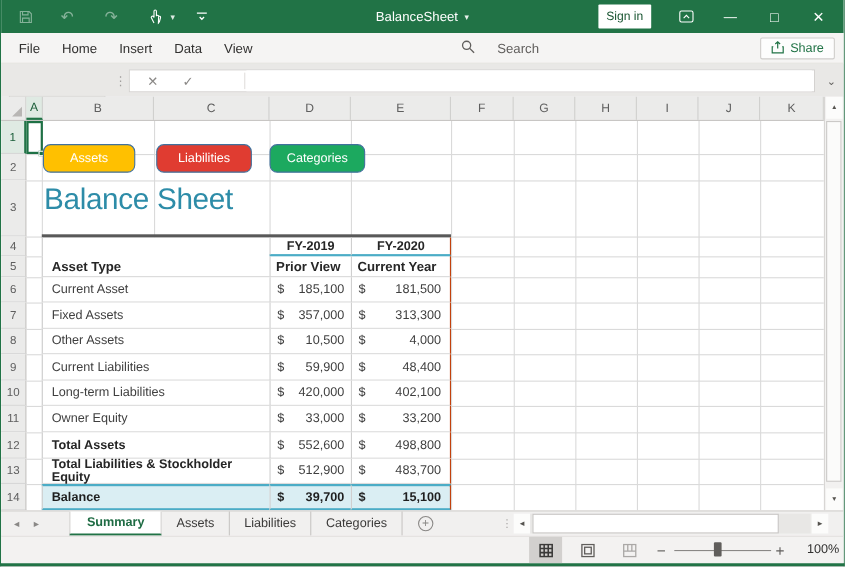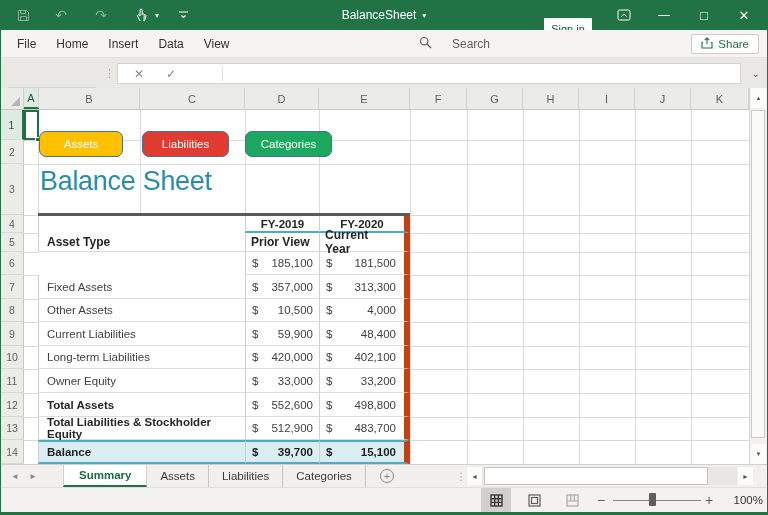--- a/index.html
+++ b/index.html
@@ -8,21 +8,21 @@
     position:relative; width:768px; height:515px; background:#fff; overflow:hidden;
     border-left:1px solid #217346; border-right:1px solid #217346; border-bottom:3px solid #217346;
   }
   
   .titlebar{position:absolute;left:0;top:0;right:0;height:30px;background:#217346;color:#fff;}
   .qat-icon{position:absolute;top:0;height:30px;display:flex;align-items:center;justify-content:center;width:20px;}
   .qat-dim{opacity:.45;}
   .qat-caret{font-size:8px;opacity:.85;}
   .doc-title{position:absolute;left:50%;top:0;transform:translateX(-50%);height:30px;display:flex;align-items:center;gap:6px;font-size:12px;color:#fff;white-space:nowrap;}
   .doc-title .caret{font-size:8px;opacity:.9;}
-  .signin{position:absolute;left:543px;top:4px;width:48px;height:22px;background:#fff;color:#16532F;font-size:11px;display:flex;align-items:center;justify-content:center;border-radius:1px;margin-top:14px;}
+  .signin{position:absolute;left:543px;top:4px;width:48px;height:22px;background:#fff;color:#16532F;font-size:11px;display:flex;align-items:center;justify-content:center;border-radius:1px;}
   .tb-btn{position:absolute;top:0;height:30px;width:20px;display:flex;align-items:center;justify-content:center;font-size:12px;color:#fff;}
   
   .ribbon{position:absolute;left:0;top:30px;right:0;height:28px;background:#F5F4F3;border-bottom:1px solid #E3E1DF;}
   .ribbon-tabs{position:absolute;left:6px;top:0;height:28px;display:flex;align-items:center;}
   .rtab{padding:0 10px;font-size:12px;color:#323130;height:28px;display:flex;align-items:center;text-align:right;}
   .ribbon-search{position:absolute;left:418px;top:0;height:28px;display:flex;align-items:center;gap:20px;font-size:12px;color:#605E5C;}
   .share-btn{position:absolute;right:8px;top:4px;height:20px;padding:0 9px;border:1px solid #CFCDCB;border-radius:2px;background:#FDFDFD;display:flex;align-items:center;gap:5px;font-size:11.5px;color:#217346;}
   
   .fbar{position:absolute;left:0;top:58px;right:0;height:30px;background:#E9E8E6;}
   .namebox{position:absolute;left:7px;top:5px;width:88px;height:21px;background:#fff;border:1px solid #D4D2D0;display:flex;align-items:center;margin-top:24px;}
@@ -54,21 +54,21 @@
   .shape-btn{position:absolute;top:21px;height:26px;border:1px solid #41719C;border-radius:7px;display:flex;align-items:center;justify-content:center;color:#fff;font-size:11.5px;}
   
   .sheet-title{position:absolute;left:39px;top:56px;font-size:27px;font-weight:normal;color:#2D8CA8;letter-spacing:-0.3px;}
   .thickline{position:absolute;left:37px;top:103px;width:372px;height:3px;background:#595959;}
   
   .btable{position:absolute;left:37px;top:106px;width:372px;height:248px;background:#fff;font-size:11.5px;color:#3F3F3F;}
   .trow{position:absolute;left:0;width:372px;}
   .tcell{position:absolute;top:0;bottom:0;display:flex;align-items:center;}
   .c-label{left:0;width:207px;padding-left:8px;border-left:1px solid #CFCFCF;}
   .c-prior{left:207px;width:74px;border-left:1px solid #CFCFCF;padding:0 6px;justify-content:space-between;}
-  .c-curr{left:281px;width:91px;border-left:1px solid #CFCFCF;border-right:6px solid #c2410c;padding:0 8px 0 6px;justify-content:space-between;}
+  .c-curr{left:281px;width:91px;border-left:1px solid #CFCFCF;border-right:1px solid #c2410c;padding:0 8px 0 6px;justify-content:space-between;}
   .yr .tcell{justify-content:center;font-weight:bold;color:#262626;font-size:11.5px;border-bottom:2px solid #4BACC6;padding:0;}
   .yr .c-label{border-bottom:none;justify-content:flex-start;}
   .hdr5 .tcell{font-weight:bold;color:#262626;font-size:12px;border-bottom:1px solid #D9D9D9;}
   .hdr5 .c-prior,.hdr5 .c-curr{justify-content:flex-start;padding-left:5px;}
   .data .tcell{border-bottom:1px solid #DCDCDC;}
   .total .c-label{font-weight:bold;color:#262626;}
   .balance .tcell{background:#DAEEF3;font-weight:bold;color:#1F1F1F;border-top:2px solid #4BACC6;border-bottom:2px solid #4BACC6;}
   
   .vscroll{position:absolute;left:748px;top:88px;width:18px;height:376px;background:#F2F1F0;border-left:1px solid #D8D6D4;}
   .vs-btn{position:absolute;left:1px;right:1px;height:20px;background:#FCFCFB;display:flex;align-items:center;justify-content:center;font-size:6px;color:#55534F;}
@@ -250,20 +250,21 @@
         <div class="tcell c-prior">FY-2019</div>
         <div class="tcell c-curr">FY-2020</div>
       </div>
       <div class="trow hdr5" style="top:17px;height:19px">
         <div class="tcell c-label">Asset Type</div>
         <div class="tcell c-prior">Prior View</div>
         <div class="tcell c-curr">Current Year</div>
       </div>
 
       <div class="trow data" style="top:36px;height:23px">
+        <div class="tcell c-label">Current Asset</div>
         <div class="tcell c-prior">
             <span>$</span>
             <span>185,100</span>
           </div>
         <div class="tcell c-curr">
             <span>$</span>
             <span>181,500</span>
           </div>
       </div>
       <div class="trow data" style="top:59px;height:24px">

